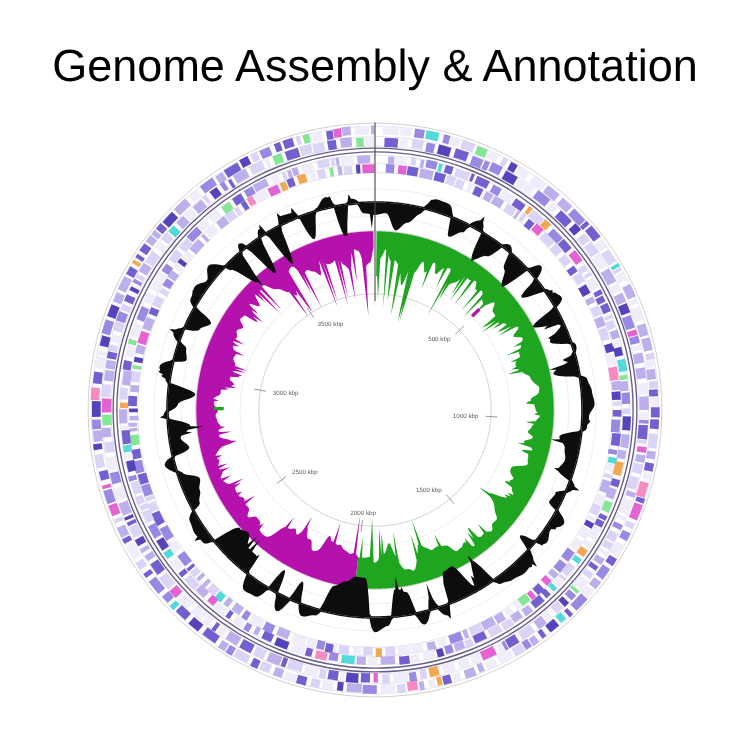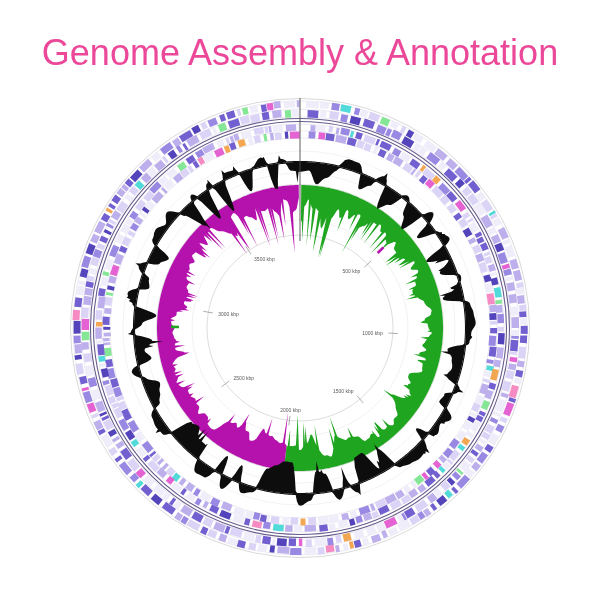--- a/index.html
+++ b/index.html
@@ -7,21 +7,21 @@
         font-family:"Liberation Sans",sans-serif;}
   #page-title{position:absolute;top:32px;left:0;width:600px;text-align:center;
         font-size:36px;font-weight:normal;letter-spacing:0px;margin:0;}
   #genome-svg{position:absolute;left:0;top:0;}
   .klabel{font-family:"Liberation Sans",sans-serif;}
 </style>
 </head>
 <body>
 
 <div id="page" style="background: rgb(255, 255, 255);">
-  <h1 id="page-title" style="color: #ec4899;">Genome Assembly &amp; Annotation</h1>
+  <h1 id="page-title" style="color: #000000;">Genome Assembly &amp; Annotation</h1>
   <svg id="genome-svg" width="600" height="592" viewBox="0 0 600 592" xmlns="http://www.w3.org/2000/svg">
       <g>
         <circle cx="300" cy="328" r="93" fill="none" stroke="#c6c6c6" stroke-width="0.6"></circle>
         <circle cx="300" cy="328" r="108" fill="none" stroke="#e2e2e2" stroke-width="0.5"></circle>
         <circle cx="300" cy="328" r="143.5" fill="none" stroke="#c9c9c9" stroke-width="0.6"></circle>
         <circle cx="300" cy="328" r="155" fill="none" stroke="#e6e6e6" stroke-width="0.5"></circle>
         <circle cx="300" cy="328" r="166" fill="none" stroke="#bfbfbf" stroke-width="0.6"></circle>
         <circle cx="300" cy="328" r="177" fill="none" stroke="#e6e6e6" stroke-width="0.5"></circle>
         <circle cx="300" cy="328" r="190" fill="none" stroke="#d6d4e0" stroke-width="0.5"></circle>
         <circle cx="300" cy="328" r="197.2" fill="none" stroke="#d6d4e0" stroke-width="0.5"></circle>

